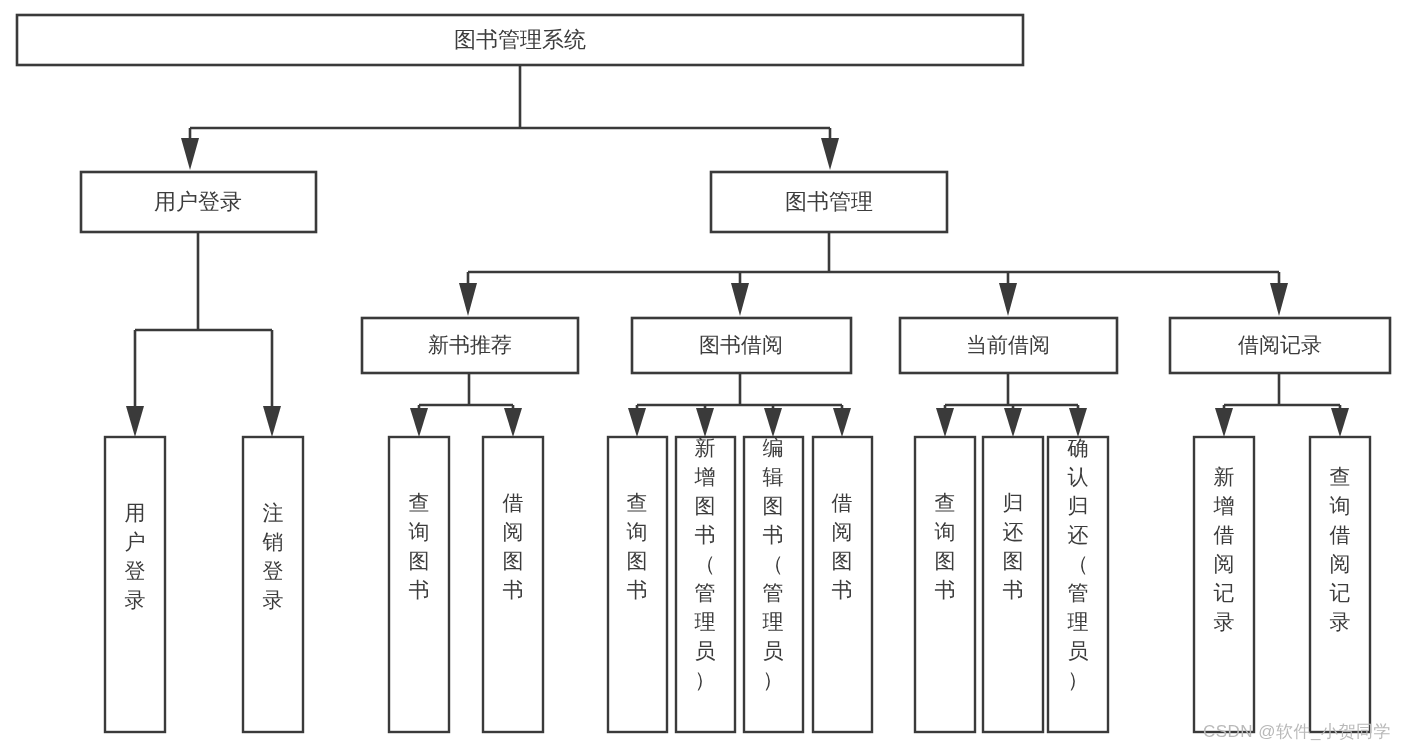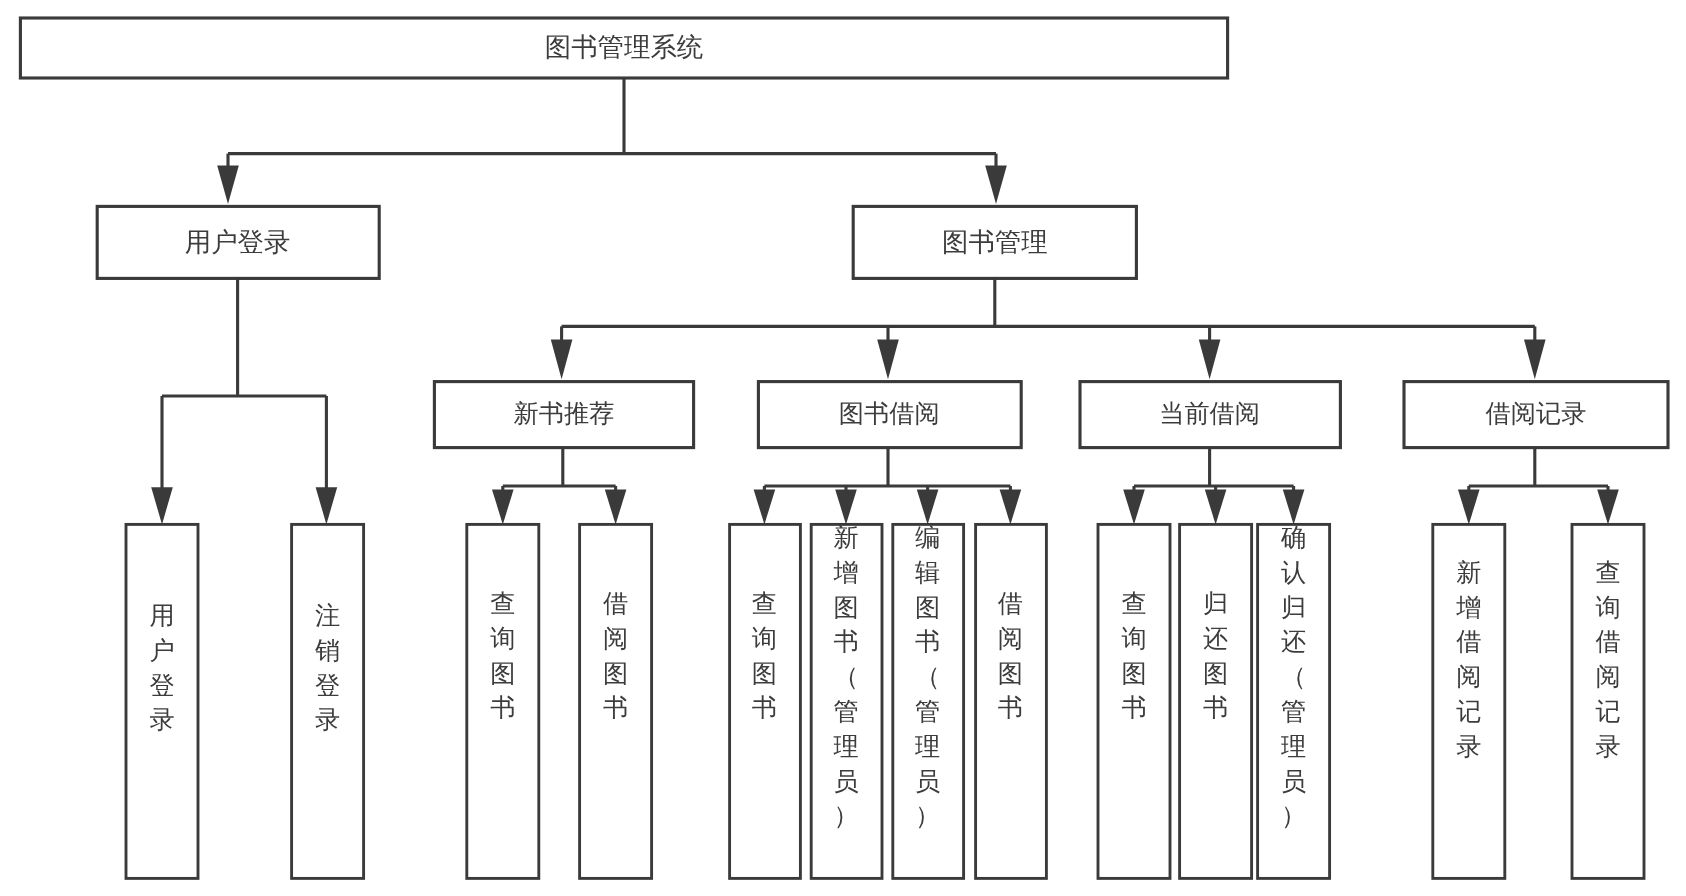--- a/index.html
+++ b/index.html
@@ -236,13 +236,14 @@
       <rect class="node-box-thin" x="1194" y="437" width="60" height="295"></rect>
       <text class="vlabel" x="1224" y="484"><tspan x="1224" y="484">新</tspan><tspan x="1224" y="513">增</tspan><tspan x="1224" y="542">借</tspan><tspan x="1224" y="571">阅</tspan><tspan x="1224" y="600">记</tspan><tspan x="1224" y="629">录</tspan></text>
     </g>
     <g>
       <rect class="node-box-thin" x="1310" y="437" width="60" height="295"></rect>
       <text class="vlabel" x="1340" y="484"><tspan x="1340" y="484">查</tspan><tspan x="1340" y="513">询</tspan><tspan x="1340" y="542">借</tspan><tspan x="1340" y="571">阅</tspan><tspan x="1340" y="600">记</tspan><tspan x="1340" y="629">录</tspan></text>
     </g>
 
   </svg>
 
+  <div class="watermark">CSDN @软件_小贺同学</div>
 </div>
 
 </body></html>

